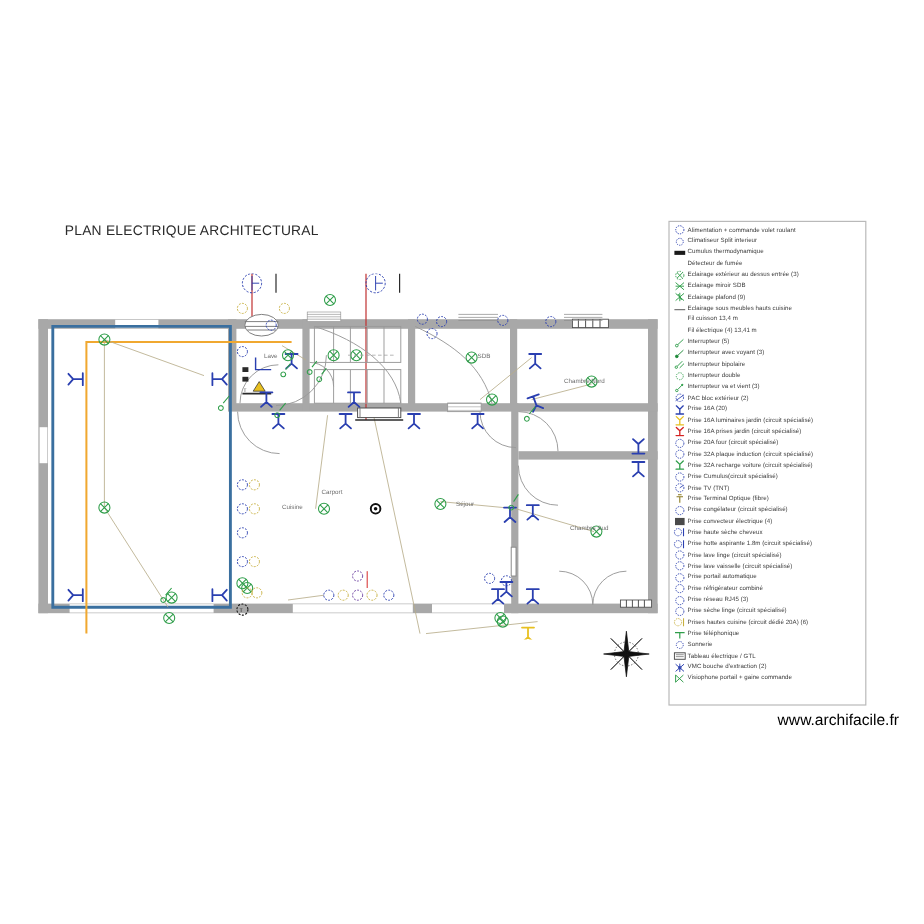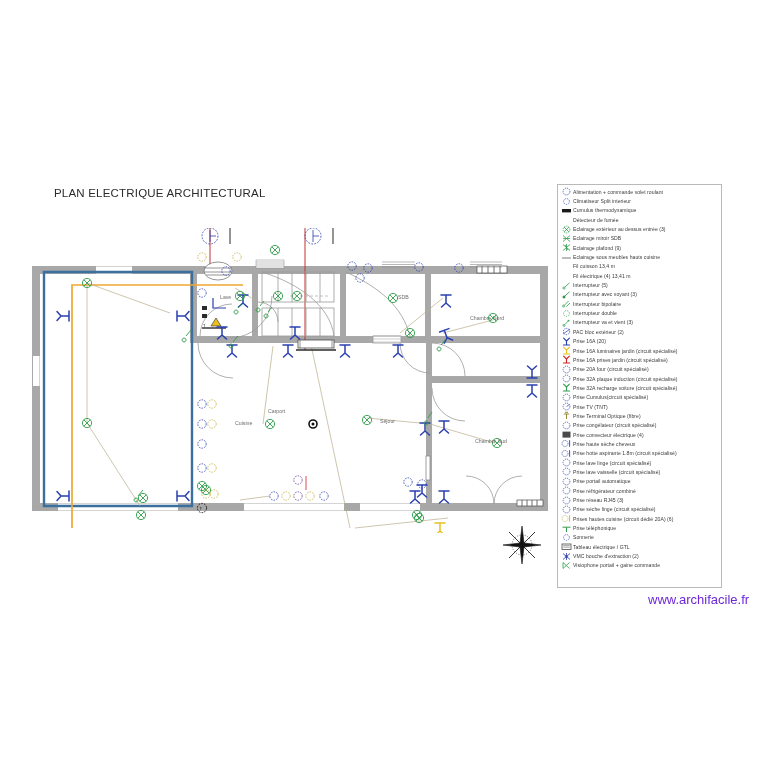--- a/index.html
+++ b/index.html
@@ -18,21 +18,21 @@
     font-size:11.5px;
     color:#2b2b2b;
     letter-spacing:.2px;
     white-space:nowrap;
   }
   #title-left{left:54px;top:187px;}
   #title-right{left:305px;top:187px;}
 
   .watermark{
     position:absolute;left:648px;top:592px;
-    font-size:13px;color:#6d28d9;white-space:nowrap;
+    font-size:13px;color:#000000;white-space:nowrap;
   }
 
   
   #plan{position:absolute;left:30px;top:228px;width:520px;height:305px;}
   #plan svg{display:block;}
 
   .roomlabel{
     position:absolute;font-size:5.2px;color:#6d6d6d;
     white-space:nowrap;pointer-events:none;
   }

